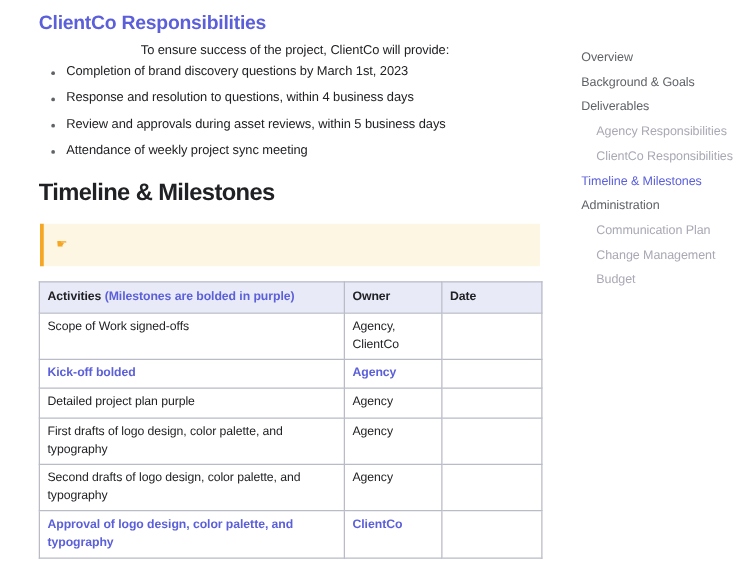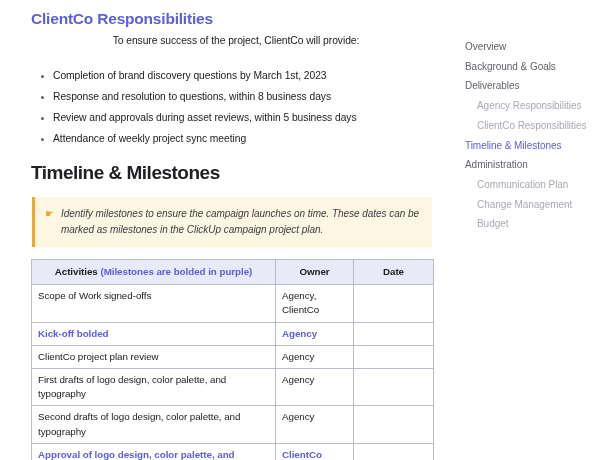--- a/index.html
+++ b/index.html
@@ -37,21 +37,21 @@
   .intro {
     font-size: 10.3px;
     color: #202124;
     margin-top: 7px;
     letter-spacing: -0.05px;
     text-align: center;
   }
 
   ul.bullets {
     list-style: none;
-    margin-top: 24px;
+    margin-top: 6px;
   }
 
   ul.bullets li {
     position: relative;
     font-size: 10.3px;
     color: #202124;
     padding-left: 22px;
     margin-bottom: 10px;
     letter-spacing: -0.05px;
   }
@@ -126,21 +126,20 @@
     vertical-align: top;
     line-height: 1.45;
     letter-spacing: -0.05px;
   }
 
   table.activities thead th {
     background: #e8eaf8;
     font-weight: bold;
     padding-top: 5px;
     padding-bottom: 5px;
-    text-align: center;
   }
 
   .hdr-accent {
     color: #5b5fd9;
     font-weight: bold;
   }
 
   tr.milestone td {
     color: #5b5fd9;
     font-weight: bold;
@@ -176,30 +175,29 @@
 <body>
 
 <div id="doc">
 
   <div class="h2">ClientCo Responsibilities</div>
 
   <div class="intro">To ensure success of the project, ClientCo will provide:</div>
 
   <ul class="bullets">
     <li>Completion of brand discovery questions by March 1st, 2023</li>
-    <li>Response and resolution to questions, within 8 business days</li>
+    <li>Response and resolution to questions, within 4 business days</li>
     <li>Review and approvals during asset reviews, within 5 business days</li>
     <li>Attendance of weekly project sync meeting</li>
   </ul>
 
   <div class="h1">Timeline &amp; Milestones</div>
 
   <div class="callout">
     <span class="callout-icon">☛</span>
-    <span class="callout-text">Identify milestones to ensure the campaign launches on time. These dates can be marked as milestones in the ClickUp campaign project plan.</span>
   </div>
 
   <table class="activities">
     <colgroup>
       <col class="c-act">
         <col class="c-own">
         <col class="c-date">
     </colgroup>
     <thead>
       <tr>
@@ -213,21 +211,21 @@
           <td>Scope of Work signed-offs</td>
           <td>Agency, ClientCo</td>
           <td></td>
         </tr>
         <tr class="milestone">
           <td>Kick-off bolded</td>
           <td>Agency</td>
           <td></td>
         </tr>
         <tr>
-          <td>ClientCo project plan review</td>
+          <td>Detailed project plan purple</td>
           <td>Agency</td>
           <td></td>
         </tr>
         <tr>
           <td>First drafts of logo design, color palette, and typography</td>
           <td>Agency</td>
           <td></td>
         </tr>
         <tr>
           <td>Second drafts of logo design, color palette, and typography</td>

